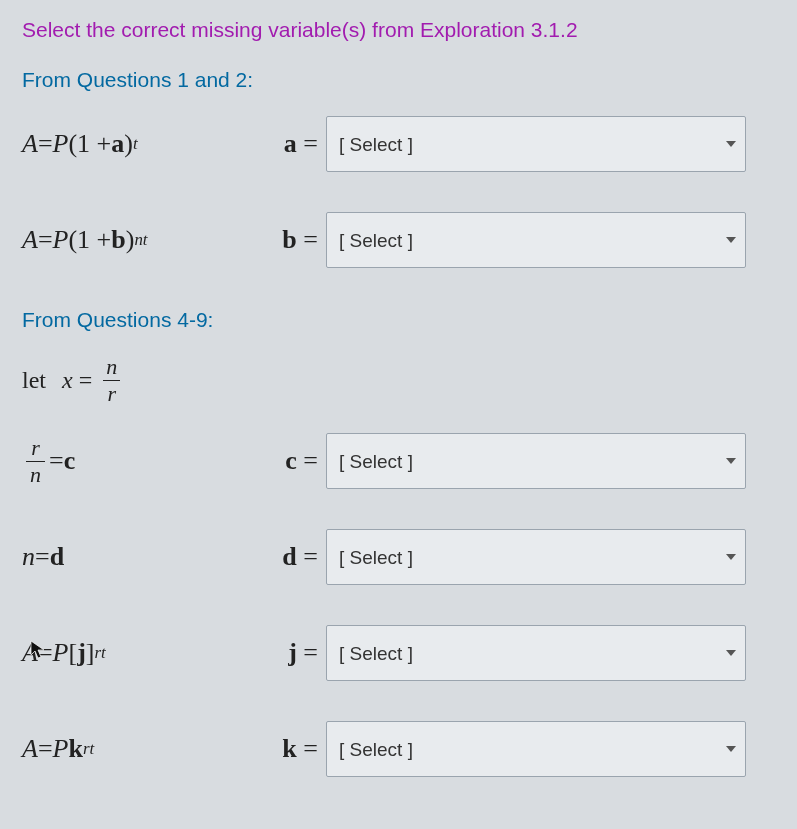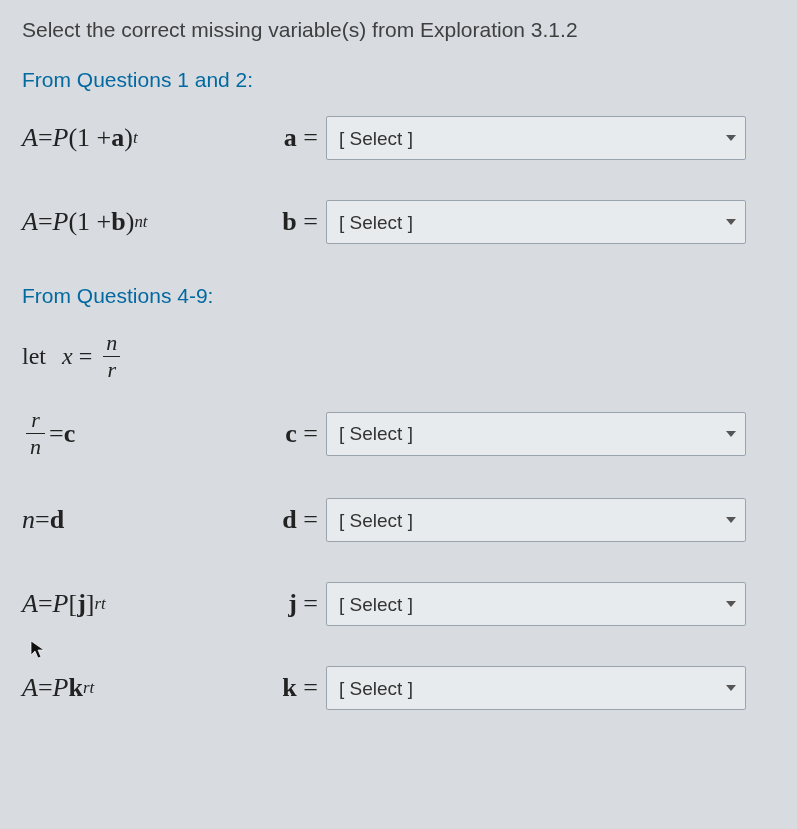--- a/index.html
+++ b/index.html
@@ -12,21 +12,21 @@
       height: 829px;
       background: #d8dce0;
       font-family: Arial, Helvetica, sans-serif;
       color: #3a4550;
       padding: 18px 22px;
       position: relative;
       overflow: hidden;
     }
     .heading {
       font-size: 21px;
-      color: #404040;
+      color: #a21caf;
       margin-bottom: 26px;
     }
     .subheading {
       font-size: 21px;
       color: #0369a1;
       margin-bottom: 24px;
     }
     .row {
       display: flex;
       align-items: center;
@@ -58,21 +58,21 @@
     .label .var {
       font-weight: bold;
     }
     .select-wrap {
       flex: 1;
       position: relative;
       max-width: 420px;
     }
     .select {
       width: 100%;
-      height: 44px;
+      height: 56px;
       border: 1px solid #9aa4ae;
       background: #e8ebee;
       font-size: 19px;
       color: #333;
       padding: 0 32px 0 12px;
       appearance: none;
       -webkit-appearance: none;
       font-family: Arial, Helvetica, sans-serif;
       border-radius: 2px;
       cursor: pointer;

